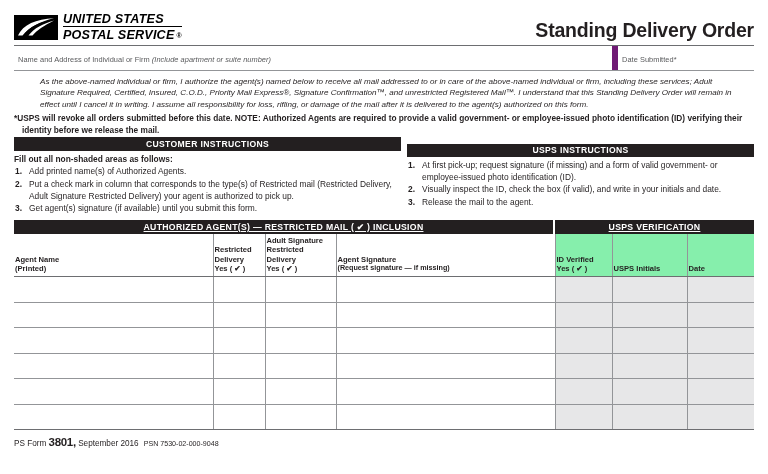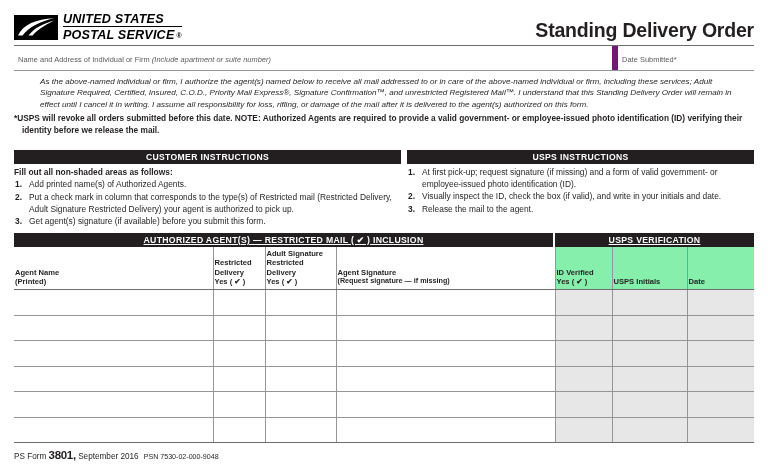--- a/index.html
+++ b/index.html
@@ -128,22 +128,23 @@
     color: #231f20;
     padding-left: 8px;
     padding-right: 6px;
     margin-top: 3px;
     text-indent: -8px;
   }
 
   
   .instr {
     display: flex;
-    margin-top: 14px;
+    margin-top: 1px;
     gap: 0;
+    align-items: center;
   }
   .panel { box-sizing: border-box; }
   .panel.cust { width: 393px; padding-right: 6px; }
   .panel.usps { flex: 1; }
   .panelbar {
     background: #231f20;
     color: #ffffff;
     font-size: 8.6px;
     font-weight: bold;
     letter-spacing: 0.35px;
@@ -294,21 +295,21 @@
   </div>
 
   <div class="instr">
     <div class="panel cust">
       <div class="panelbar">CUSTOMER INSTRUCTIONS</div>
       <div class="panelbody">
         <div class="lead">Fill out all non-shaded areas as follows:</div>
         <ol class="steps">
           <li><span class="num">1.</span><span>Add printed name(s) of Authorized Agents.</span></li>
           <li><span class="num">2.</span><span>Put a check mark in column that corresponds to the type(s) of Restricted mail (Restricted Delivery, Adult Signature Restricted Delivery) your agent is authorized to pick up.</span></li>
-          <li><span class="num">3.</span><span>Get agent(s) signature (if available) before you submit this form.</span></li>
+          <li><span class="num">3.</span><span>Get agent(s) signature (if available) until you submit this form.</span></li>
         </ol>
       </div>
     </div>
     <div class="panel usps">
       <div class="panelbar">USPS INSTRUCTIONS</div>
       <div class="panelbody">
         <ol class="steps">
           <li><span class="num">1.</span><span>At first pick-up; request signature (if missing) and a form of valid government- or employee-issued photo identification (ID).</span></li>
           <li><span class="num">2.</span><span>Visually inspect the ID, check the box (if valid), and write in your initials and date.</span></li>
           <li><span class="num">3.</span><span>Release the mail to the agent.</span></li>

